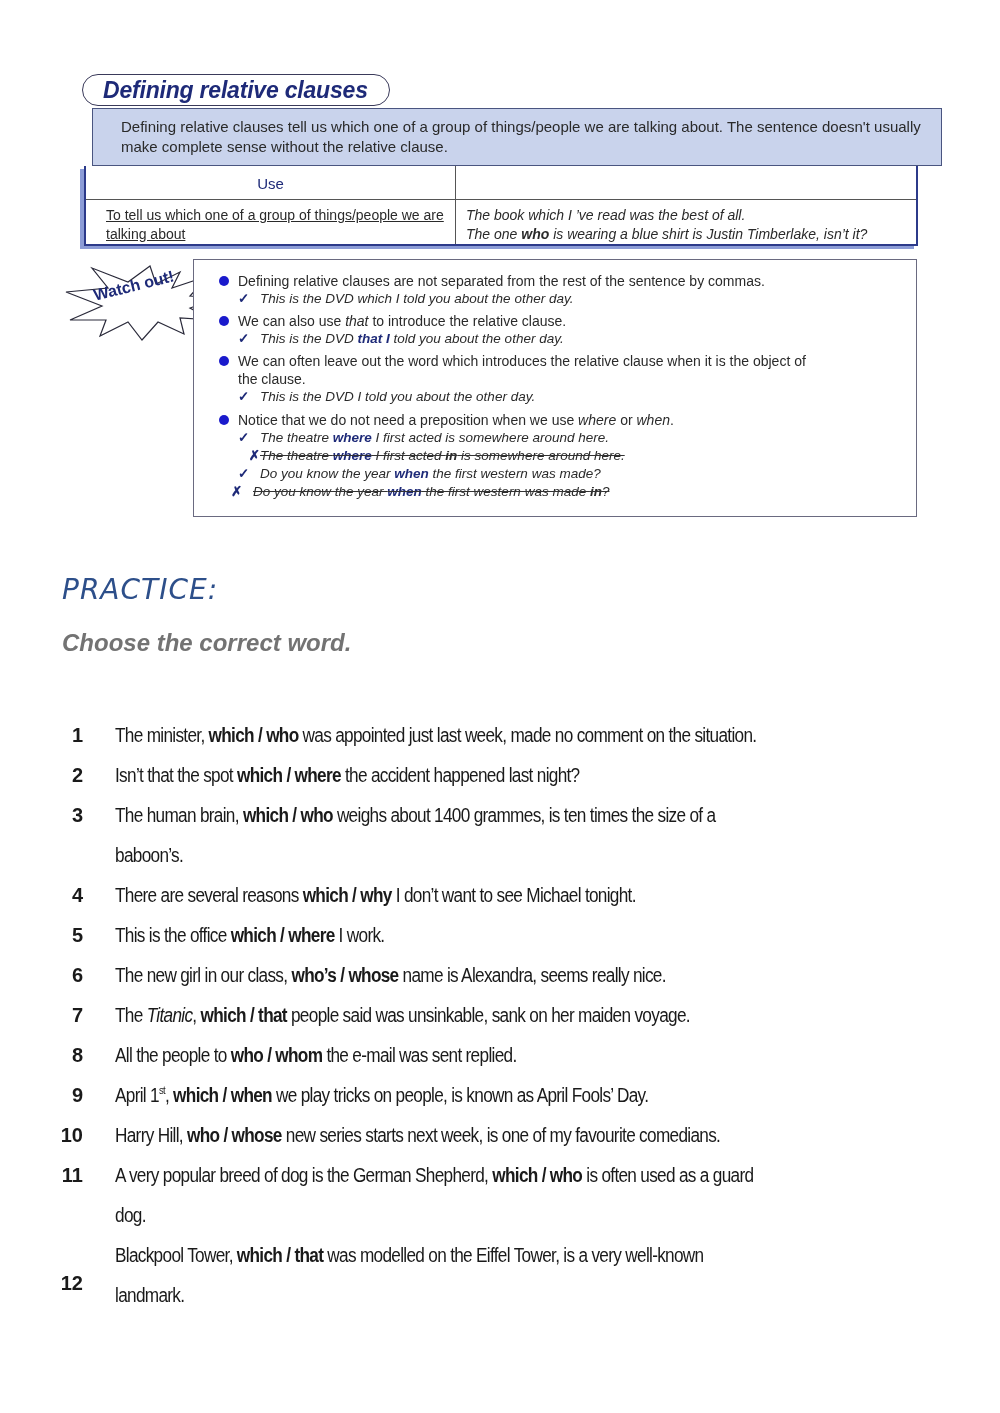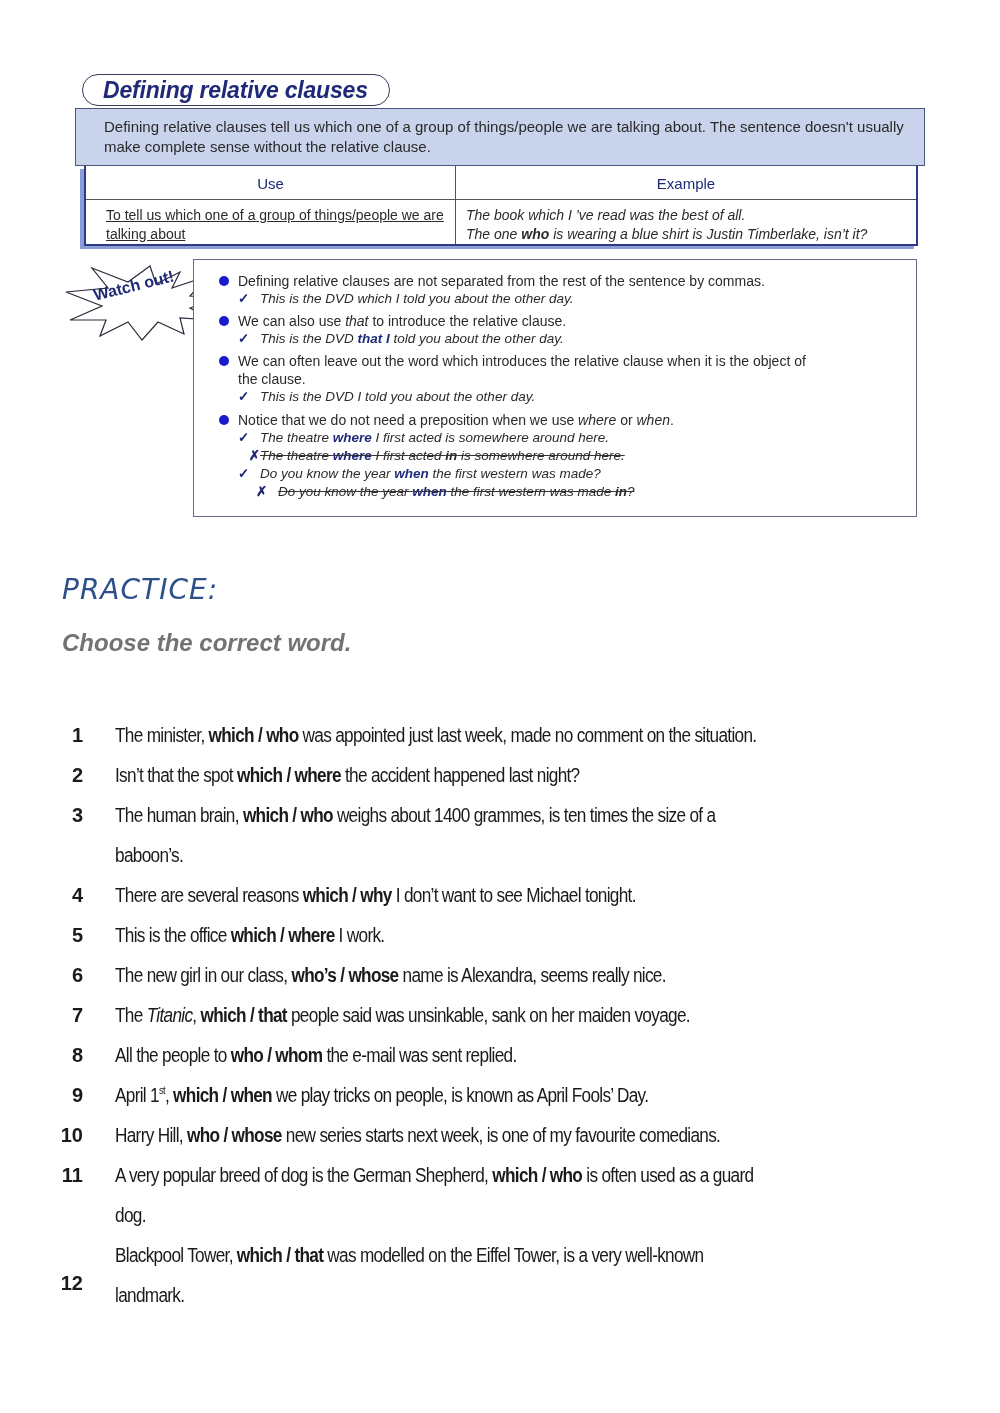--- a/index.html
+++ b/index.html
@@ -8,21 +8,21 @@
   .abs { position: absolute; }
 
   
   .title-pill { left: 82px; top: 74px; width: 308px; height: 32px;
     border: 1.5px solid #3a3a5a; border-radius: 18px; background: #fff; z-index: 3;
     box-sizing: border-box; }
   .title-pill span { position: absolute; left: 20px; top: 2px; font-size: 23px;
     font-weight: bold; font-style: italic; color: #1e2a78; letter-spacing: -0.2px; }
 
   
-  .intro { left: 75px; top: 108px; width: 850px; height: 58px; background: #c9d3ec;
+  .intro { left: 92px; top: 108px; width: 850px; height: 58px; background: #c9d3ec;
     border: 1.5px solid #4a5580; box-sizing: border-box; z-index: 2; }
   .intro p { margin: 0; position: absolute; left: 28px; top: 8px; width: 800px;
     font-size: 15px; line-height: 20px; color: #2a2a2a; }
 
   
   .uetable { left: 84px; top: 166px; width: 834px; height: 80px; background: #fff;
     border: 2px solid #2c3a8a; border-top: none; box-sizing: border-box;
     box-shadow: -4px 3px 0 #8c9cd6; }
   .uetable .vline { position: absolute; left: 369px; top: 0; width: 1px; height: 78px; background: #555; }
   .uetable .hline { position: absolute; left: 0; top: 33px; width: 830px; height: 1px; background: #555; }
@@ -64,21 +64,20 @@
 </div>
 
 <div class="abs intro">
   <p>Defining relative clauses tell us which one of a group of things/people we are talking about. The sentence doesn't usually make complete sense without the relative clause.</p>
 </div>
 
 <div class="abs uetable">
   <div class="vline"></div>
   <div class="hline"></div>
   <div class="th" style="left:0;width:369px;">Use</div>
-  <div class="th" style="left:370px;width:460px;">Example</div>
   <div class="td" style="left:20px;width:355px;text-decoration:underline;">To tell us which one of a group of things/people we are talking about</div>
   <div class="td" style="left:380px;width:450px;">
     <i><span>The book which I ’ve read was the best of all.</span></i><br>
     <i><span>The one </span><b>who</b><span> is wearing a blue shirt is Justin Timberlake, isn’t it?</span></i>
   </div>
 </div>
 
 <svg class="abs burst" viewBox="0 0 160 80">
   <polygon points="8,58 40,44 4,30 46,26 30,6 66,20 88,4 94,22 118,10 110,26 146,14 128,34 156,36 128,46 150,58 118,56 122,72 96,60 80,78 66,60 38,74 44,58" fill="#ffffff" stroke="#2a2a3a" stroke-width="1.2"></polygon>
 </svg>
@@ -113,21 +112,21 @@
 </div>
 <div class="wo-ex" style="left:238px;top:429px;">
   <span class="mark">✓</span><span>The theatre </span><span class="kw">where</span><span> I first acted is somewhere around here.</span>
 </div>
 <div class="wo-ex" style="left:238px;top:447px;text-align:right;">
   <span class="mark">✗</span><span class="strike"><span>The theatre </span><span class="kw">where</span><span> I first acted </span><b>in</b><span> is somewhere around here.</span></span>
 </div>
 <div class="wo-ex" style="left:238px;top:465px;">
   <span class="mark">✓</span><span>Do you know the year </span><span class="kw">when</span><span> the first western was made?</span>
 </div>
-<div class="wo-ex" style="left:256px;top:483px;">
+<div class="wo-ex" style="left:231px;top:483px;">
   <span class="mark">✗</span><span class="strike"><span>Do you know the year </span><span class="kw">when</span><span> the first western was made </span><b>in</b><span>?</span></span>
 </div>
 
 <div class="abs practice">PRACTICE:</div>
 <div class="abs instruction">Choose the correct word.</div>
 
 <div>
 
   <div class="q-num" style="left:55px;top:724px;">1</div>
   <div class="q-text" style="top:724px;"><span>The minister, </span><b>which / who</b><span> was appointed just last week, made no comment on the situation.</span></div>

